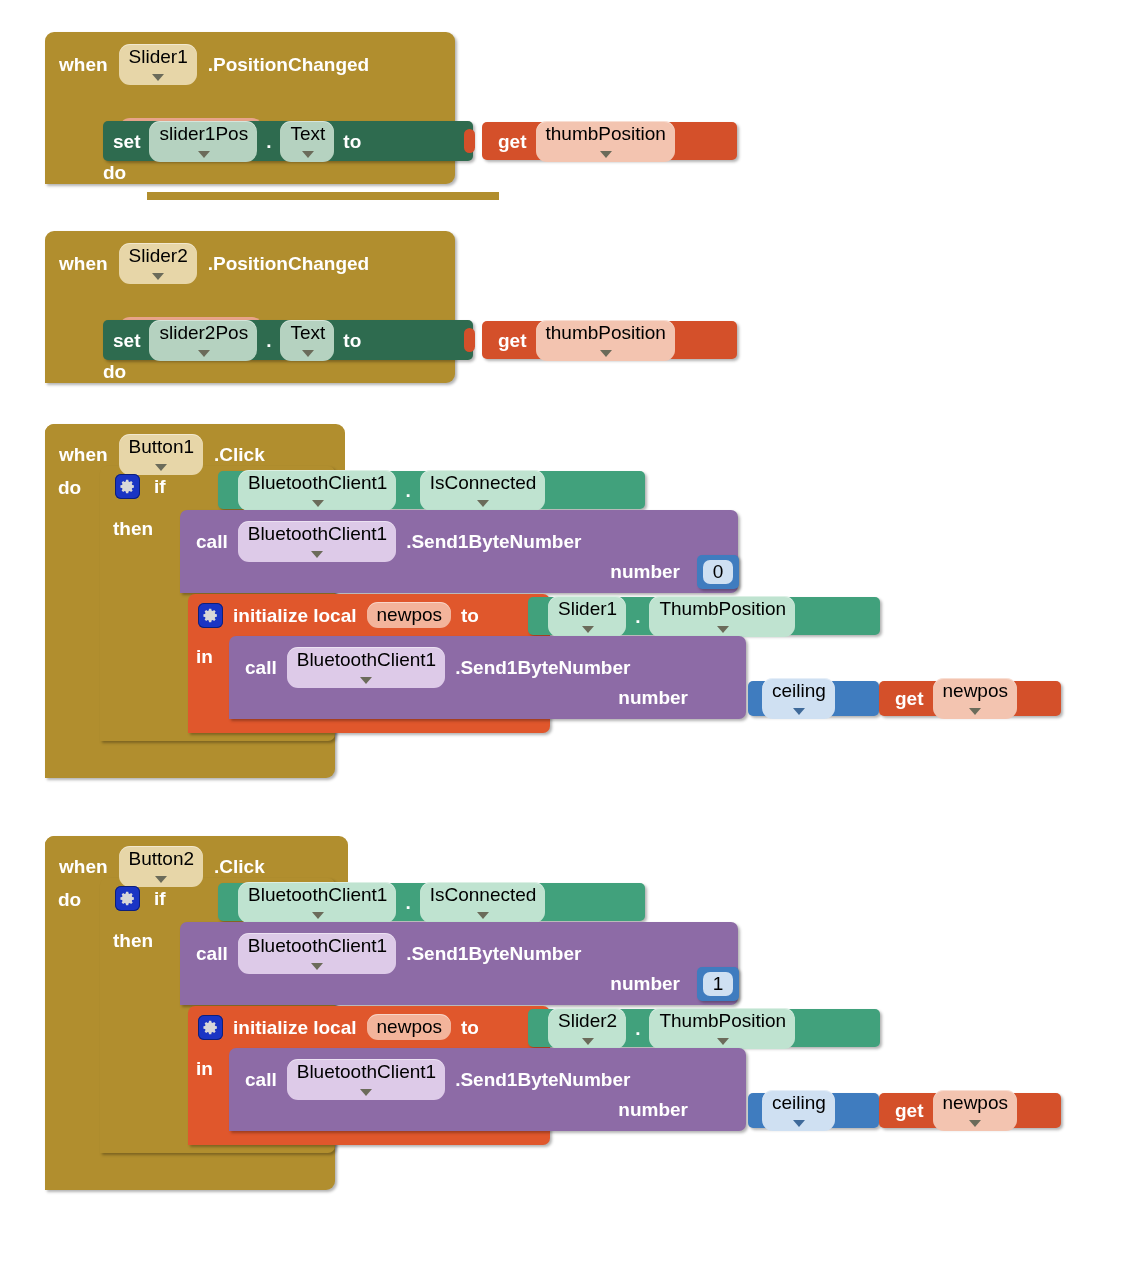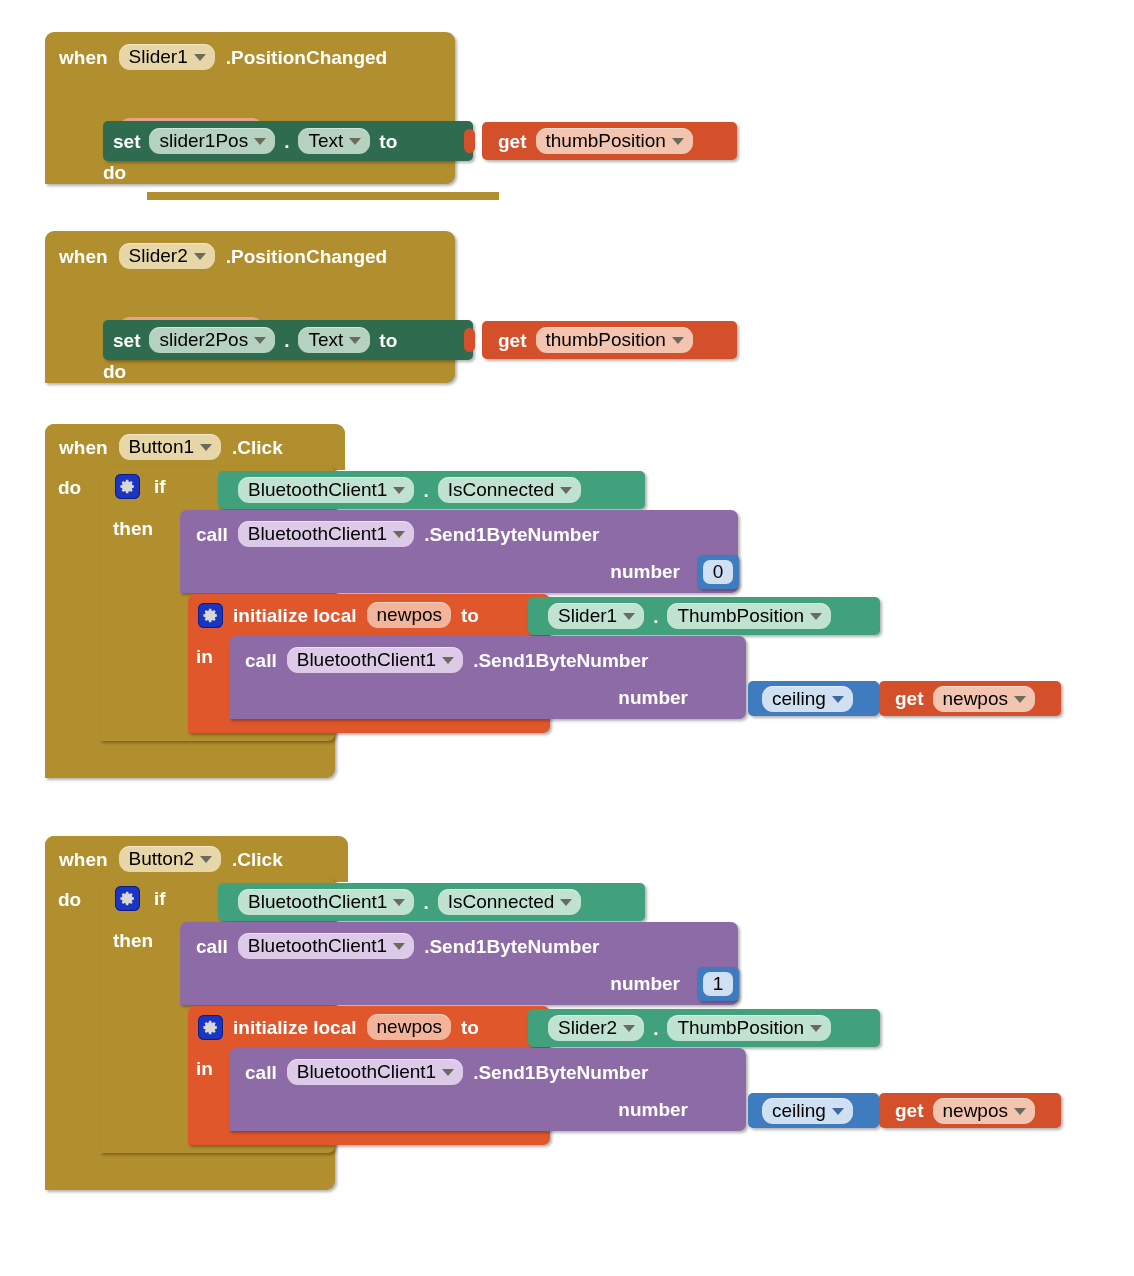--- a/index.html
+++ b/index.html
@@ -8,21 +8,21 @@
        -webkit-font-smoothing:antialiased;}
 
   
   .blk{position:absolute;box-sizing:border-box;}
   .lbl{color:#ffffff;font-size:19px;line-height:1;white-space:nowrap;font-weight:bold;}
 
   
   .field{display:inline-flex;align-items:center;gap:6px;
          border-radius:11px;padding:3px 9px 4px 10px;
          font-size:19px;color:#000;white-space:nowrap;line-height:1;
-         box-shadow:inset 0 1px 0 rgba(255,255,255,.45);}
+         box-shadow:inset 0 1px 0 rgba(255,255,255,.45);flex-direction:column;}
   .caret{width:0;height:0;border-left:6px solid transparent;
          border-right:6px solid transparent;border-top:7px solid #6b6b5a;
          margin-top:2px;flex:none;}                 
   .c-event-d {background:#e7d6a8;}                 
   .c-param   {background:#e8a48a;color:#000;border-radius:11px;}                 
   .c-set-d   {background:#b5d2c0;}                 
   .c-get-d   {background:#f3c4b0;}                 
   .c-green-d {background:#bfe3d0;}                 
   .c-purple-d{background:#ddcae8;}                 
   .c-orange-d{background:#f3b49b;}                 

